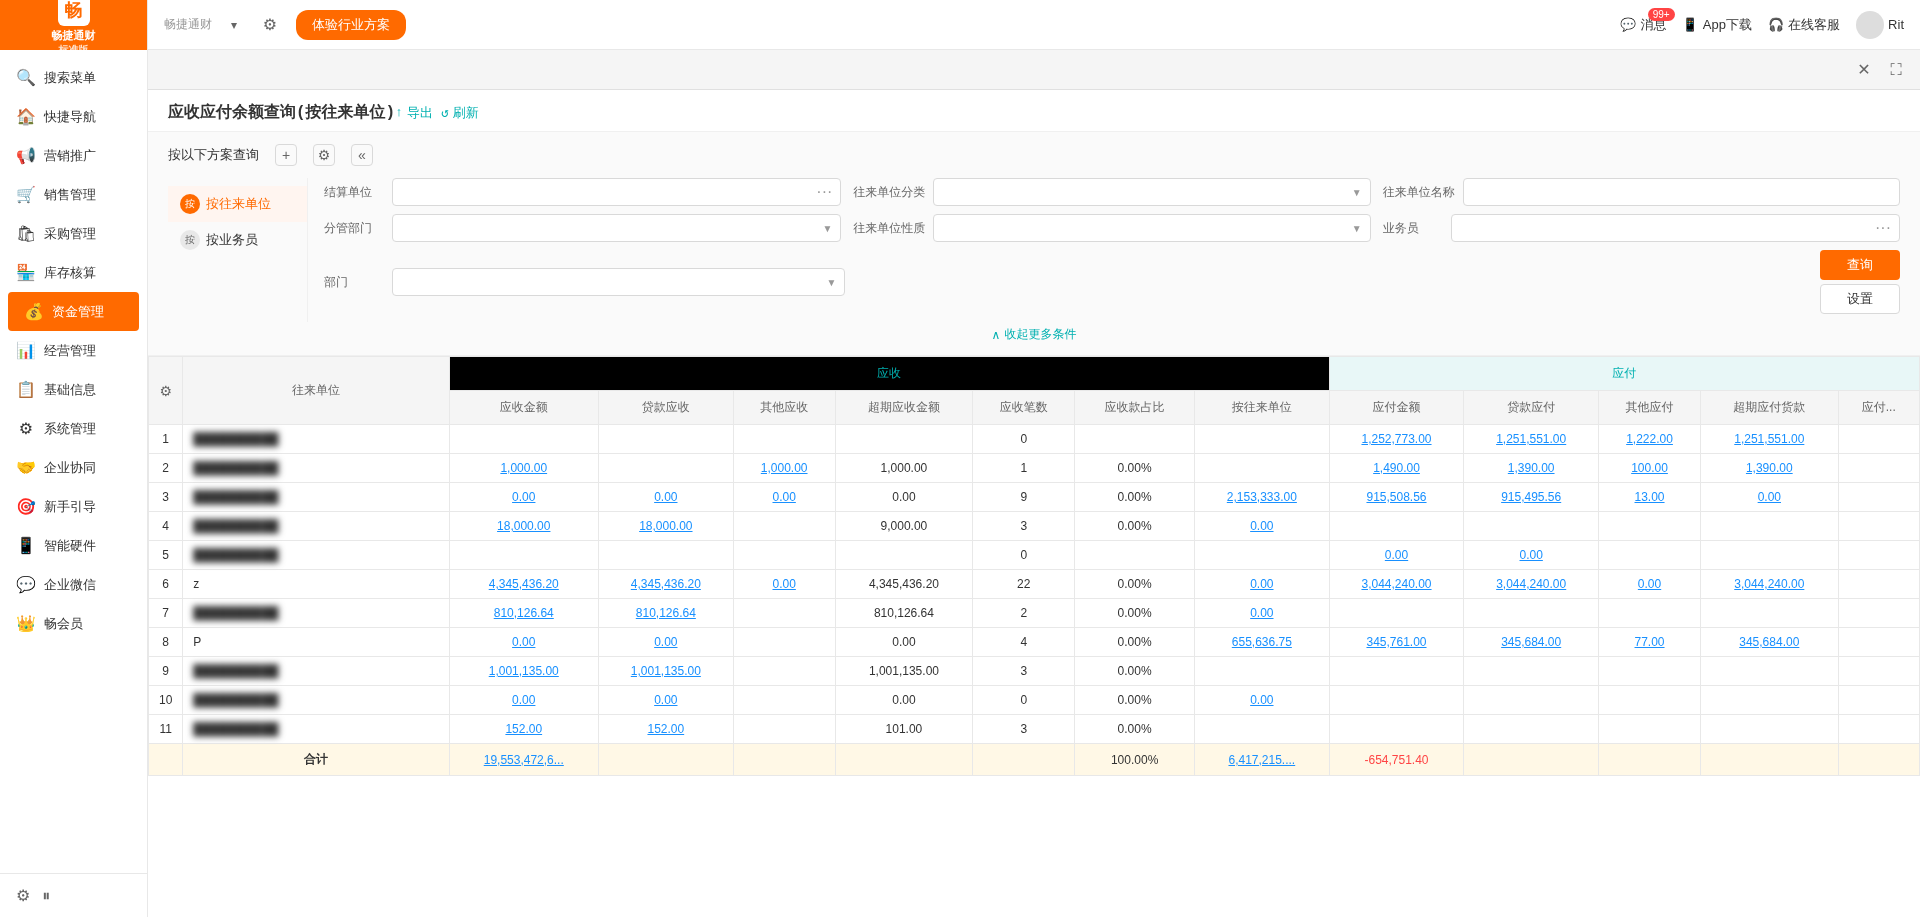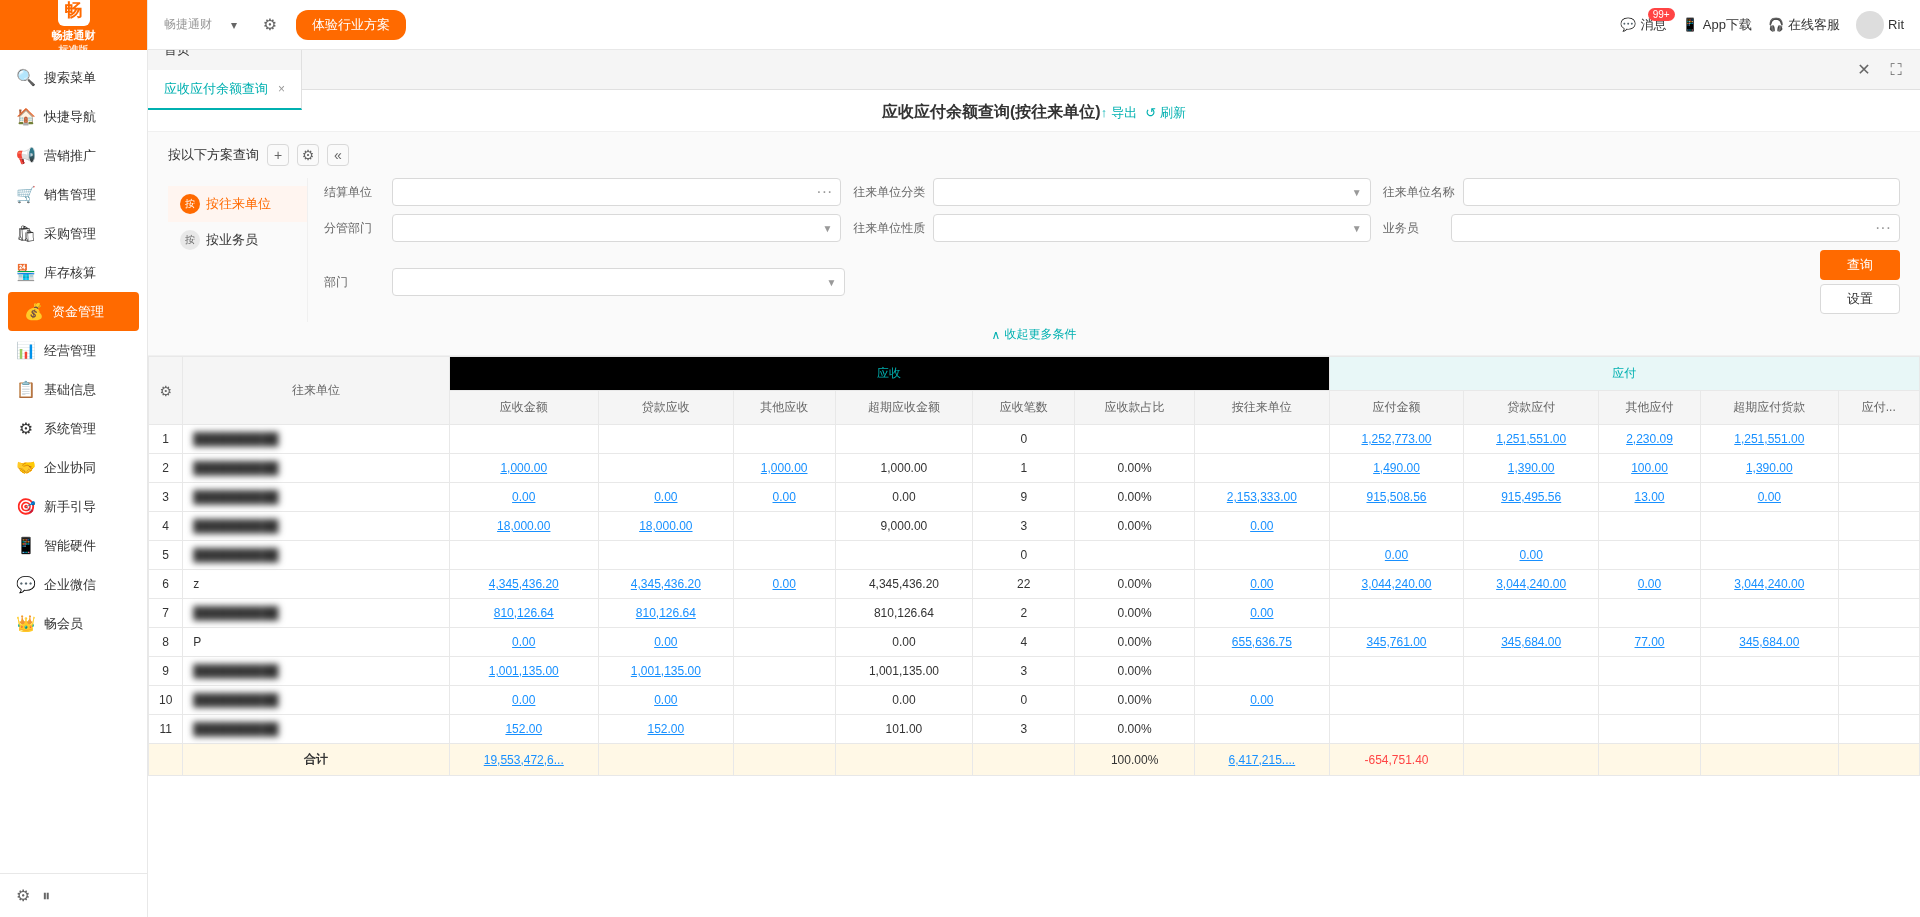--- a/index.html
+++ b/index.html
@@ -76,32 +76,33 @@
       position: fixed; left: 148px; top: 90px; right: 0; bottom: 0;
       background: #f0f2f5; overflow: hidden;
     }
     .page {
       background: #fff; margin: 0; height: 100%; overflow: hidden;
       display: flex; flex-direction: column;
     }
 
     
     .page-header {
-      padding: 12px 20px 8px; display: flex; align-items: center; justify-content: center;
+      padding: 12px 20px 8px; display: flex; align-items: center; justify-content: flex-start;
       border-bottom: 1px solid #f0f0f0;
+      font-family: Liberation Mono, monospace;
     }
     .page-title { font-size: 16px; font-weight: 600; color: #333; }
     .page-header-actions { display: flex; gap: 8px; align-items: center; }
     .header-action-btn { display: flex; align-items: center; gap: 4px; color: #00b0b0; font-size: 13px; cursor: pointer; }
 
     
     .search-area {
       padding: 12px 20px; background: #fafafa; border-bottom: 1px solid #f0f0f0;
     }
-    .search-top { display: flex; align-items: center; gap: 8px; margin-bottom: 12px; }
+    .search-top { display: flex; align-items: center; gap: 16px; margin-bottom: 12px; }
     .search-label { font-size: 13px; color: #333; }
     .search-add-btn { width: 22px; height: 22px; border: 1px solid #d9d9d9; border-radius: 4px; display: flex; align-items: center; justify-content: center; cursor: pointer; font-size: 14px; color: #666; }
     .search-row { display: grid; grid-template-columns: 1fr 1fr 1fr; gap: 12px; margin-bottom: 8px; }
     .search-field { display: flex; align-items: center; gap: 8px; }
     .search-field-label { color: #666; font-size: 12px; white-space: nowrap; min-width: 60px; }
     .search-field-input {
       flex: 1; height: 28px; border: 1px solid #d9d9d9; border-radius: 4px;
       padding: 0 8px; font-size: 12px; color: #333; background: #fff;
     }
     .search-field-input.with-dots { display: flex; align-items: center; justify-content: flex-end; padding-right: 8px; }
@@ -269,29 +270,20 @@
       <span>在线客服</span>
     </div>
     <div class="topbar-right-item">
       <div class="topbar-avatar"></div>
       <span>Rit</span>
     </div>
   </div>
 </div>
 
 <div class="tabbar">
-  <div id="tab-items">
-      <div class="tab tab-home">
-        <span>首页</span>
-      </div>
-      <div class="tab active">
-        <span>应收应付余额查询</span>
-        <span class="tab-close">×</span>
-      </div>
-    </div>
   <div class="tabbar-actions">
     <div class="tabbar-action-btn">✕</div>
     <div class="tabbar-action-btn">⛶</div>
   </div>
 </div>
 
 <div class="main">
   <div class="page">
 
     <div class="page-header">
@@ -425,21 +417,21 @@
     <td class="text-left blurred">██████████</td>
     <td></td>
     <td></td>
     <td></td>
     <td></td>
     <td>0</td>
     <td></td>
     <td></td>
     <td><span class="link">1,252,773.00</span></td>
     <td><span class="link">1,251,551.00</span></td>
-    <td><span class="link">2,230.09</span></td>
+    <td><span class="link">1,222.00</span></td>
     <td><span class="link">1,251,551.00</span></td>
     <td></td>
   </tr>
               <tr>
     <td class="row-number">2</td>
     <td class="text-left blurred">██████████</td>
     <td><span class="link">1,000.00</span></td>
     <td></td>
     <td><span class="link">1,000.00</span></td>
     <td>1,000.00</td>

